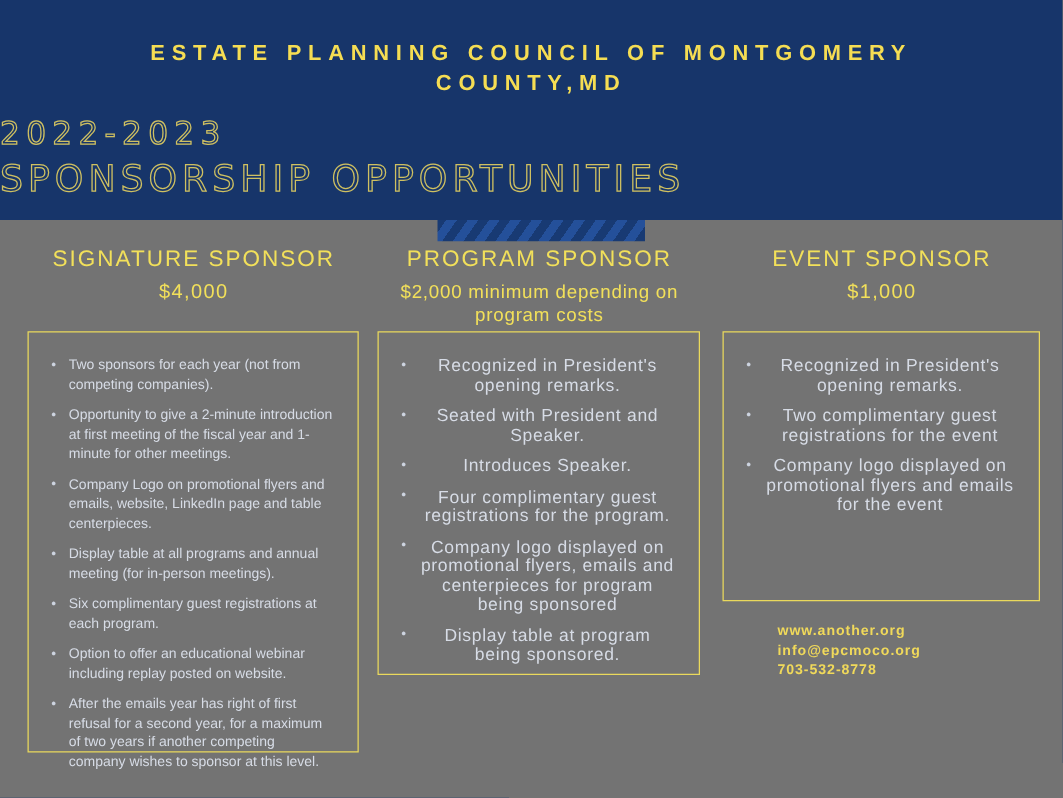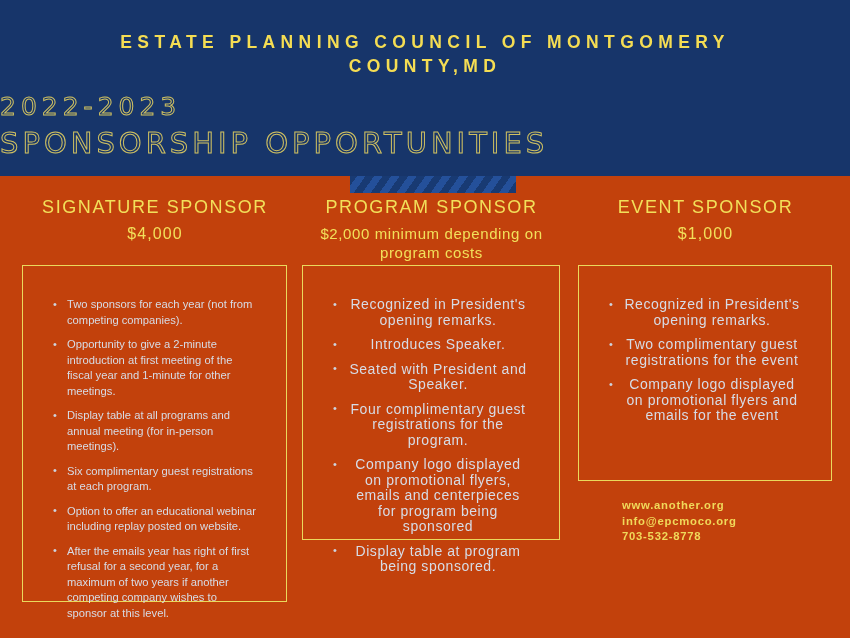--- a/index.html
+++ b/index.html
@@ -12,21 +12,21 @@
     overflow: hidden;
     background: #193a6e;
     font-family: "Liberation Sans", sans-serif;
     -webkit-font-smoothing: antialiased;
   }
 
   .poster {
     position: relative;
     width: 850px;
     height: 638px;
-    background: #c2410c;
+    background: #737373;
     overflow: hidden;
   }
 
   
   .header-band {
     position: absolute;
     left: 0;
     top: 0;
     width: 850px;
     height: 176px;
@@ -136,21 +136,21 @@
     border: 1.4px solid #ead95c;
     box-sizing: border-box;
     background: transparent;
   }
   .box-left  { left: 22px;  top: 265px; width: 265px; height: 337px; }
   .box-mid   { left: 302px; top: 265px; width: 258px; height: 275px; }
   .box-right { left: 578px; top: 265px; width: 254px; height: 216px; }
 
   .bullet-list {
     list-style: none;
-    margin: 16px;
+    margin: 4px;
     padding: 15px 14px 0 12px;
     color: #d7dce6;
   }
 
   .bullet-list li {
     position: relative;
     padding-left: 16px;
     margin-bottom: 9px;
     font-size: 11.2px;
     line-height: 15.5px;
@@ -203,36 +203,37 @@
   <div class="stripes"></div>
 
   <div class="col col-left">
     <div class="tier-name">SIGNATURE SPONSOR</div>
     <div class="tier-price">$4,000</div>
   </div>
   <div class="bullet-box box-left">
     <ul class="bullet-list">
       <li>Two sponsors for each year (not from competing companies).</li>
       <li>Opportunity to give a 2-minute introduction at first meeting of the fiscal year and 1-minute for other meetings.</li>
+      <li>Company Logo on promotional flyers and emails, website, LinkedIn page and table centerpieces.</li>
       <li>Display table at all programs and annual meeting (for in-person meetings).</li>
       <li>Six complimentary guest registrations at each program.</li>
       <li>Option to offer an educational webinar including replay posted on website.</li>
       <li>After the emails year has right of first refusal for a second year, for a maximum of two years if another competing company wishes to sponsor at this level.</li>
     </ul>
   </div>
 
   <div class="col col-mid">
     <div class="tier-name">PROGRAM SPONSOR</div>
     <div class="tier-price small">$2,000 minimum depending on program costs</div>
   </div>
   <div class="bullet-box box-mid">
     <ul class="bullet-list tracked">
       <li>Recognized in President's opening remarks.</li>
+      <li>Seated with President and Speaker.</li>
       <li>Introduces Speaker.</li>
-      <li>Seated with President and Speaker.</li>
       <li>Four complimentary guest registrations for the program.</li>
       <li>Company logo displayed on promotional flyers, emails and centerpieces for program being sponsored</li>
       <li>Display table at program being sponsored.</li>
     </ul>
   </div>
 
   <div class="col col-right">
     <div class="tier-name">EVENT SPONSOR</div>
     <div class="tier-price">$1,000</div>
   </div>

